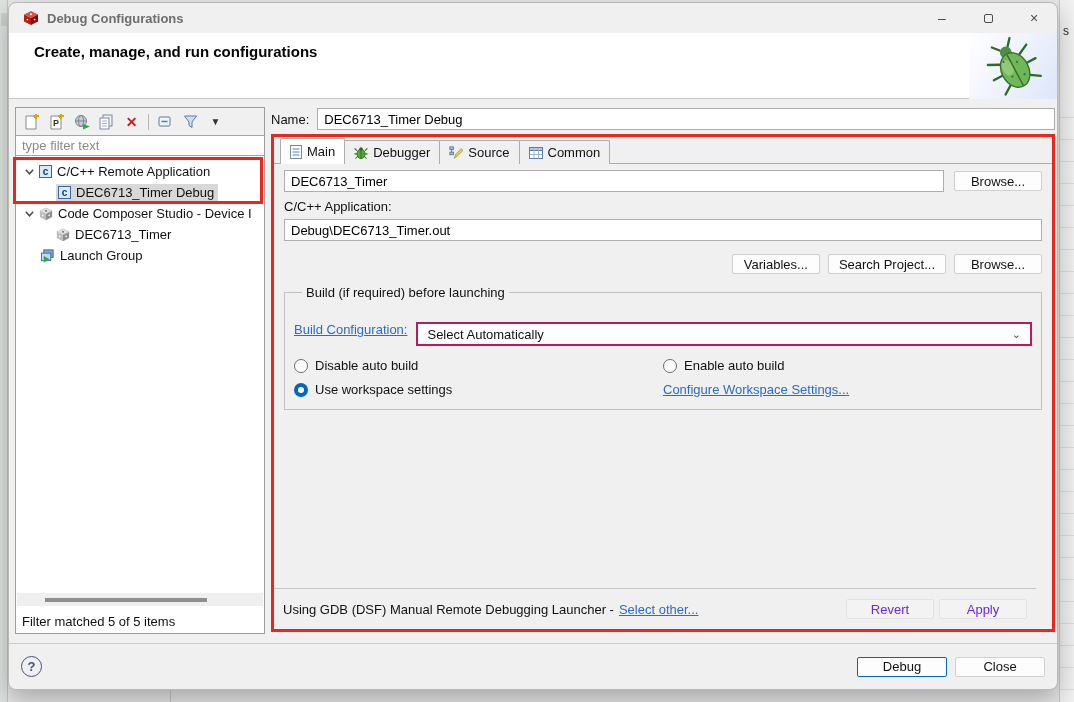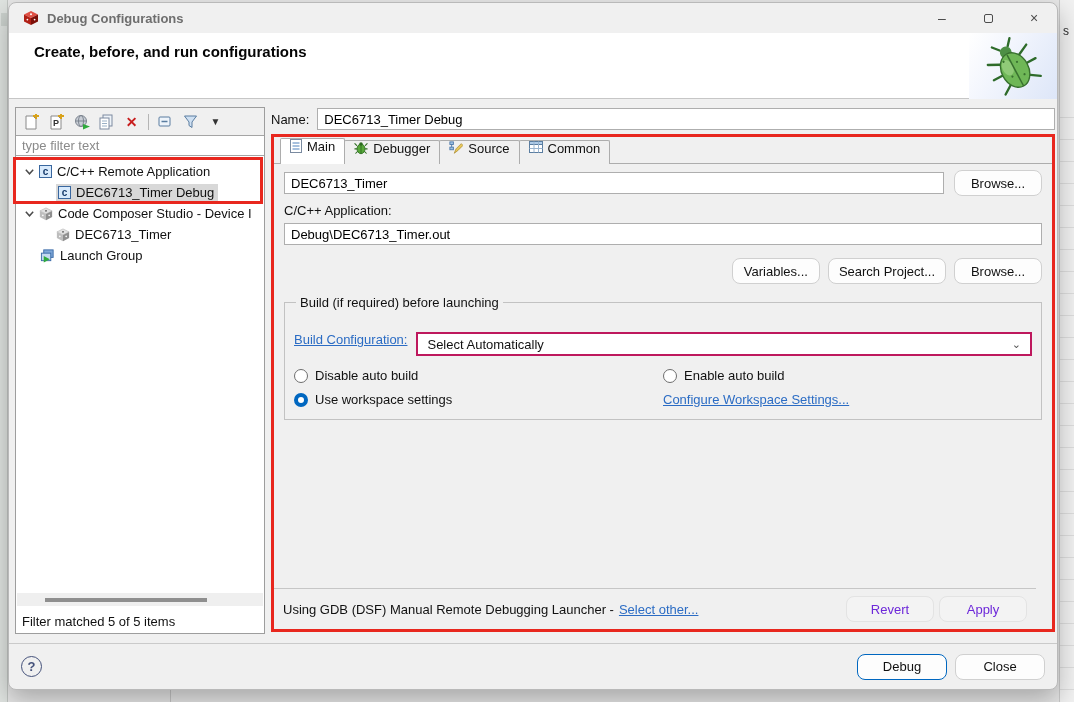--- a/index.html
+++ b/index.html
@@ -58,34 +58,34 @@
   .hthumb { position:absolute; left:28px; top:5px; width:162px; height:4px; background:#8f8f8f; }
   .lstatus { position:absolute; bottom:4px; left:6px; font-size:13px; color:#111; }
 
   
   .rpane { position:absolute; left:262px; top:104px; width:784px; height:530px; }
   .namerow { display:flex; align-items:center; gap:8px; height:24px; font-size:13px; }
   .namerow input { flex:1; height:22px; border:1px solid #aeaeae; padding:0 6px; font-size:13px; background:#fff; outline:none; }
   .redR { position:absolute; left:0; top:27px; width:784px; height:498px; border:3px solid #e8271e; background:#f0f0f0; }
 
   .tabs { display:flex; align-items:flex-end; height:27px; border-bottom:1px solid #adadad; padding-left:6px; }
-  .tab { display:flex; gap:5px; padding:0 9px; height:24px; font-size:13px;
+  .tab { display:flex; align-items:center; gap:5px; padding:0 9px; height:24px; font-size:13px;
     border:1px solid #adadad; border-bottom:none; background:#f0f0f0; margin-right:-1px; border-radius:2px 2px 0 0; position:relative; margin-bottom:-1px; }
   .tab.active { background:#ffffff; height:26px; z-index:2; }
 
   .tabcontent { padding:6px 10px 0; position:relative; }
   .flabel { font-size:13px; margin:7px 0 5px; }
   .projrow { display:flex; gap:10px; align-items:center; }
   .tfield { flex:1; height:22px; border:1px solid #aeaeae; background:#fff; padding:0 6px; font-size:13px; outline:none; width:100%; }
-  .btn { height:26px; min-width:88px; background:#fdfdfd; border:1px solid #d0d0d0; border-radius:8px;
+  .btn { height:20px; min-width:88px; background:#fdfdfd; border:1px solid #d0d0d0; border-radius:2px;
     font-size:13px; color:#111; display:inline-flex; align-items:center; justify-content:center; padding:0 10px; cursor:default; }
   .btnrow { display:flex; justify-content:flex-end; gap:8px; margin-top:13px; }
 
   fieldset.buildgroup { margin:11px 0 0 0; border:1px solid #c2c2c2; padding:4px 9px 12px; }
-  fieldset.buildgroup legend { font-size:13px; padding:0 4px; margin-left:2px; }
+  fieldset.buildgroup legend { font-size:13px; padding:0 4px; margin-left:8px; }
   .bcrow { display:flex; align-items:flex-start; gap:9px; margin:18px 0 12px; }
   .link { color:#2b6cc4; text-decoration:underline; font-size:13px; cursor:pointer; }
   .selectbox { flex:1; height:24px; background:#fff; border:2px solid #be185d; display:flex; align-items:center;
     justify-content:space-between; padding:0 9px; font-size:13px; }
   .selectbox .chevd { color:#555; font-size:11px; }
   .radios { display:grid; grid-template-columns:1fr 1fr; row-gap:9px; font-size:13px; align-items:center; }
   .radio { width:14px; height:14px; border-radius:50%; border:1px solid #6e6e6e; background:#fff; display:inline-block; margin-right:7px; flex:none; }
   .radio.on { border:4.5px solid #0067c0; }
   .rwrap { display:flex; align-items:center; }
 
@@ -131,21 +131,21 @@
     <div class="wbtns">
       <span class="wbtn">–</span>
       <span class="wbtn">
           <span class="maxbox"></span>
         </span>
       <span class="wbtn">×</span>
     </div>
   </div>
 
   <div class="header">
-    <h1>Create, before, and run configurations</h1>
+    <h1>Create, manage, and run configurations</h1>
     <div class="bugart">
       <svg width="58" height="58" viewBox="0 0 64 64">
         <g stroke="#2e6b2a" stroke-width="2.6" stroke-linecap="round" fill="none">
           <path d="M27 10 L21 3"></path>
             <path d="M37 10 L43 3"></path>
           <path d="M20 24 L8 18"></path>
             <path d="M19 36 L6 36"></path>
             <path d="M22 48 L10 56"></path>
           <path d="M44 24 L56 18"></path>
             <path d="M45 36 L58 36"></path>

